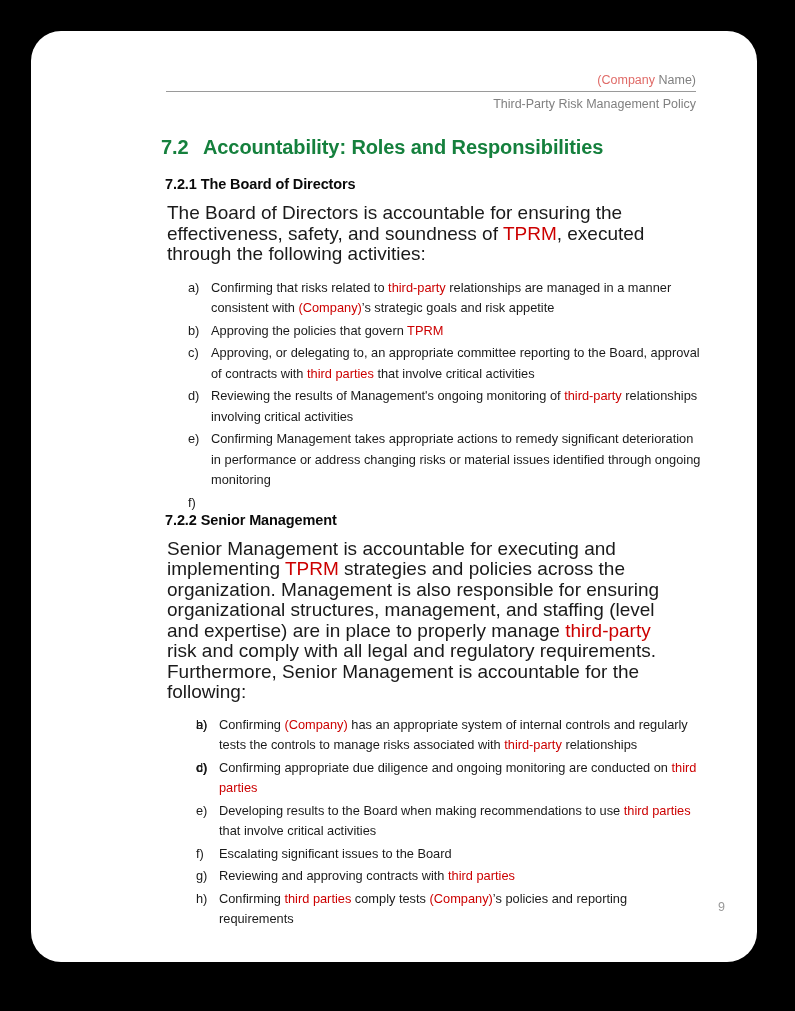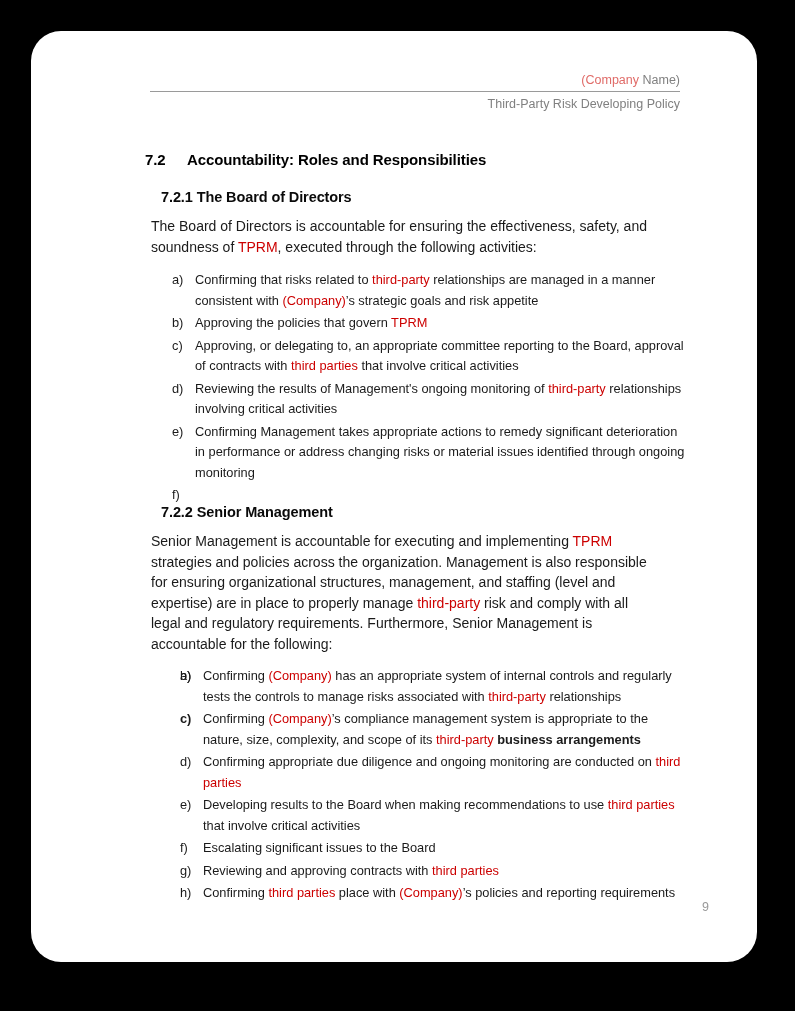--- a/index.html
+++ b/index.html
@@ -24,21 +24,21 @@
     top: 31px;
     width: 726px;
     height: 931px;
     background: #ffffff;
     border-radius: 30px;
     overflow: hidden;
   }
 
   .page-inner {
     position: absolute;
-    left: 0;
+    left: 16px;
     top: 0;
     width: 726px;
     height: 847px;
   }
 
   
   .doc-header {
     position: absolute;
     left: 119px;
     top: 41px;
@@ -68,43 +68,43 @@
   .content {
     position: absolute;
     left: 0;
     top: 105px;
     width: 726px;
     padding-left: 114px;
     padding-right: 48px;
   }
 
   h2.section-heading {
-    font-size: 15px;
+    font-size: 20px;
     font-weight: bold;
-    color: #000000;
-    margin: 13px 0 0 0;
+    color: #15803d;
+    margin: 0 0 0 0;
     padding: 0;
     line-height: 22px;
     letter-spacing: -0.1px;
   }
   h2.section-heading .num { display: inline-block; width: 42px; }
 
   h3.subsection-heading {
     font-size: 14.5px;
     font-weight: bold;
     color: #0a0a0a;
-    margin: 16px 0 0 16px;
+    margin: 16px 0 0 4px;
     padding: 0;
     line-height: 20px;
     letter-spacing: -0.1px;
   }
   h3.subsection-heading.spaced-top { margin-top: 19px; }
 
   p.body-text {
-    font-size: 14px;
+    font-size: 19px;
     color: #1a1a1a;
     line-height: 20.5px;
     margin: 9px 0 0 6px;
     padding: 0;
     max-width: 512px;
   }
   p.body-text.narrow { max-width: 500px; }
 
   
   ol.alpha-list {
@@ -151,21 +151,21 @@
   }
 </style>
 </head>
 <body>
 
 <div class="page-sheet">
   <div class="page-inner">
 
     <div class="doc-header">
       <div class="header-line-1"><span class="header-company">(Company</span><span> Name)</span></div>
-      <div class="header-line-2">Third-Party Risk Developing Policy</div>
+      <div class="header-line-2">Third-Party Risk Management Policy</div>
     </div>
 
     <div class="content">
 
       <h2 class="section-heading"><span class="num">7.2</span><span>Accountability: Roles and Responsibilities</span></h2>
 
       <h3 class="subsection-heading">7.2.1 The Board of Directors</h3>
       <p class="body-text"><span>The Board of Directors is accountable for ensuring the effectiveness, safety, and soundness of </span><span class="red">TPRM</span><span>, executed through the following activities:</span></p>
       <ol class="alpha-list list-a">
           <li><span class="marker">a)</span><span><span>Confirming that risks related to </span><span class="red">third-party</span><span> relationships are managed in a manner consistent with </span><span class="red">(Company)</span><span>’s strategic goals and risk appetite</span></span></li>
@@ -174,26 +174,26 @@
           <li><span class="marker">d)</span><span><span>Reviewing the results of Management's ongoing monitoring of </span><span class="red">third-party</span><span> relationships involving critical activities</span></span></li>
           <li><span class="marker">e)</span><span><span>Confirming Management takes appropriate actions to remedy significant deterioration in performance or address changing risks or material issues identified through ongoing monitoring</span></span></li>
           <li><span class="marker">f)</span></li>
         </ol>
 
       <h3 class="subsection-heading spaced-top">7.2.2 Senior Management</h3>
       <p class="body-text narrow"><span>Senior Management is accountable for executing and implementing </span><span class="red">TPRM</span><span> strategies and policies across the organization. Management is also responsible for ensuring organizational structures, management, and staffing (level and expertise) are in place to properly manage </span><span class="red">third-party</span><span> risk and comply with all legal and regulatory requirements. Furthermore, Senior Management is accountable for the following:</span></p>
       <ol class="alpha-list list-b">
           <li><span class="marker">a)</span></li>
           <li><span class="marker">b)</span><span><span>Confirming </span><span class="red">(Company)</span><span> has an appropriate system of internal controls and regularly tests the controls to manage risks associated with </span><span class="red">third-party</span><span> relationships</span></span></li>
-          <li><span class="marker bold-marker">c)</span><span><span>Confirming </span><span class="red">(Company)</span><span>’s compliance management system is appropriate to the nature, size, complexity, and scope of its </span><span class="red">third-party</span><span class="bold-text"> business arrangements</span></span></li>
+          <li><span class="marker bold-marker">c)</span></li>
           <li><span class="marker">d)</span><span><span>Confirming appropriate due diligence and ongoing monitoring are conducted on </span><span class="red">third parties</span></span></li>
           <li><span class="marker">e)</span><span><span>Developing results to the Board when making recommendations to use </span><span class="red">third parties</span><span> that involve critical activities</span></span></li>
           <li><span class="marker">f)</span><span><span>Escalating significant issues to the Board</span></span></li>
           <li><span class="marker">g)</span><span><span>Reviewing and approving contracts with </span><span class="red">third parties</span></span></li>
-          <li><span class="marker">h)</span><span><span>Confirming </span><span class="red">third parties</span><span> place with </span><span class="red">(Company)</span><span>’s policies and reporting requirements</span></span></li>
+          <li><span class="marker">h)</span><span><span>Confirming </span><span class="red">third parties</span><span> comply tests </span><span class="red">(Company)</span><span>’s policies and reporting requirements</span></span></li>
         </ol>
 
     </div>
 
     <div class="page-number">9</div>
 
   </div>
 </div>
 
 </body></html>

